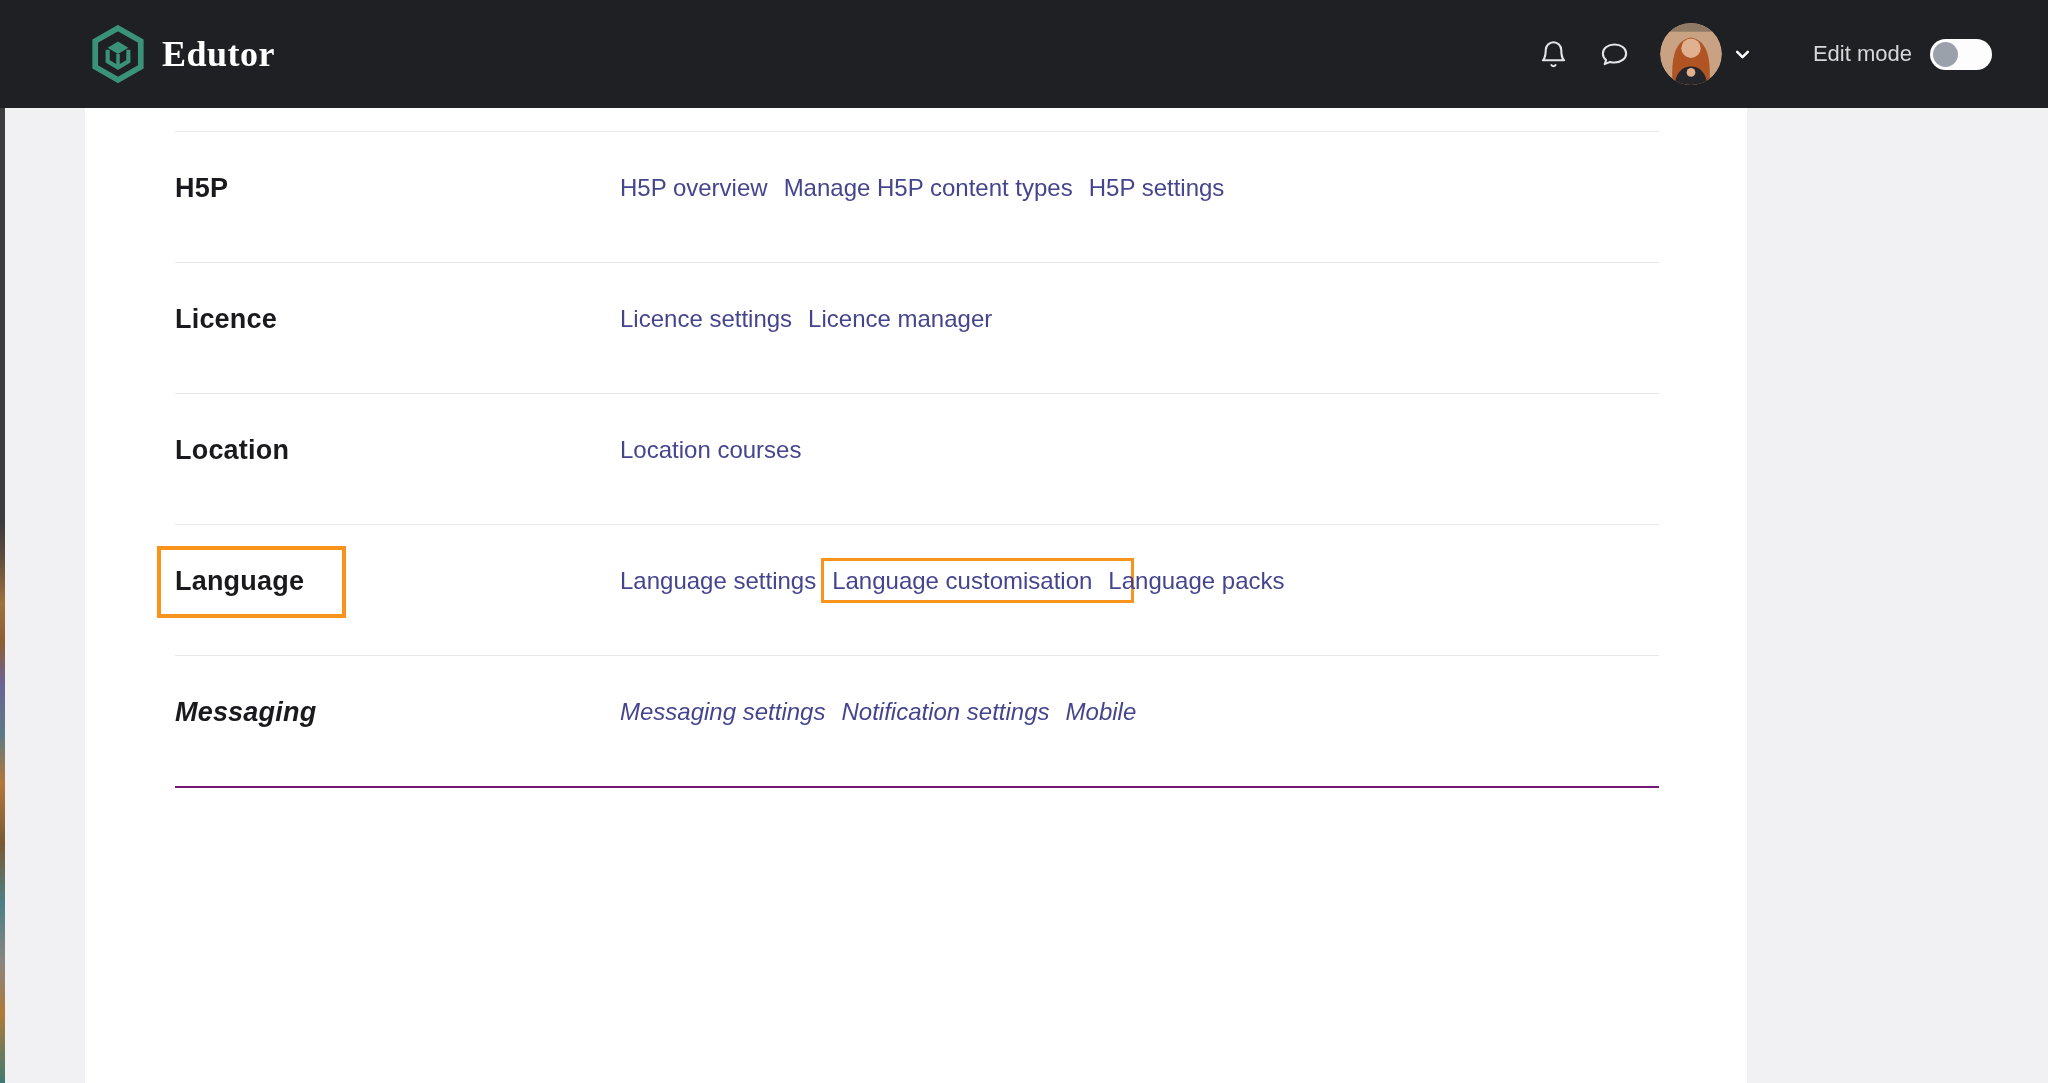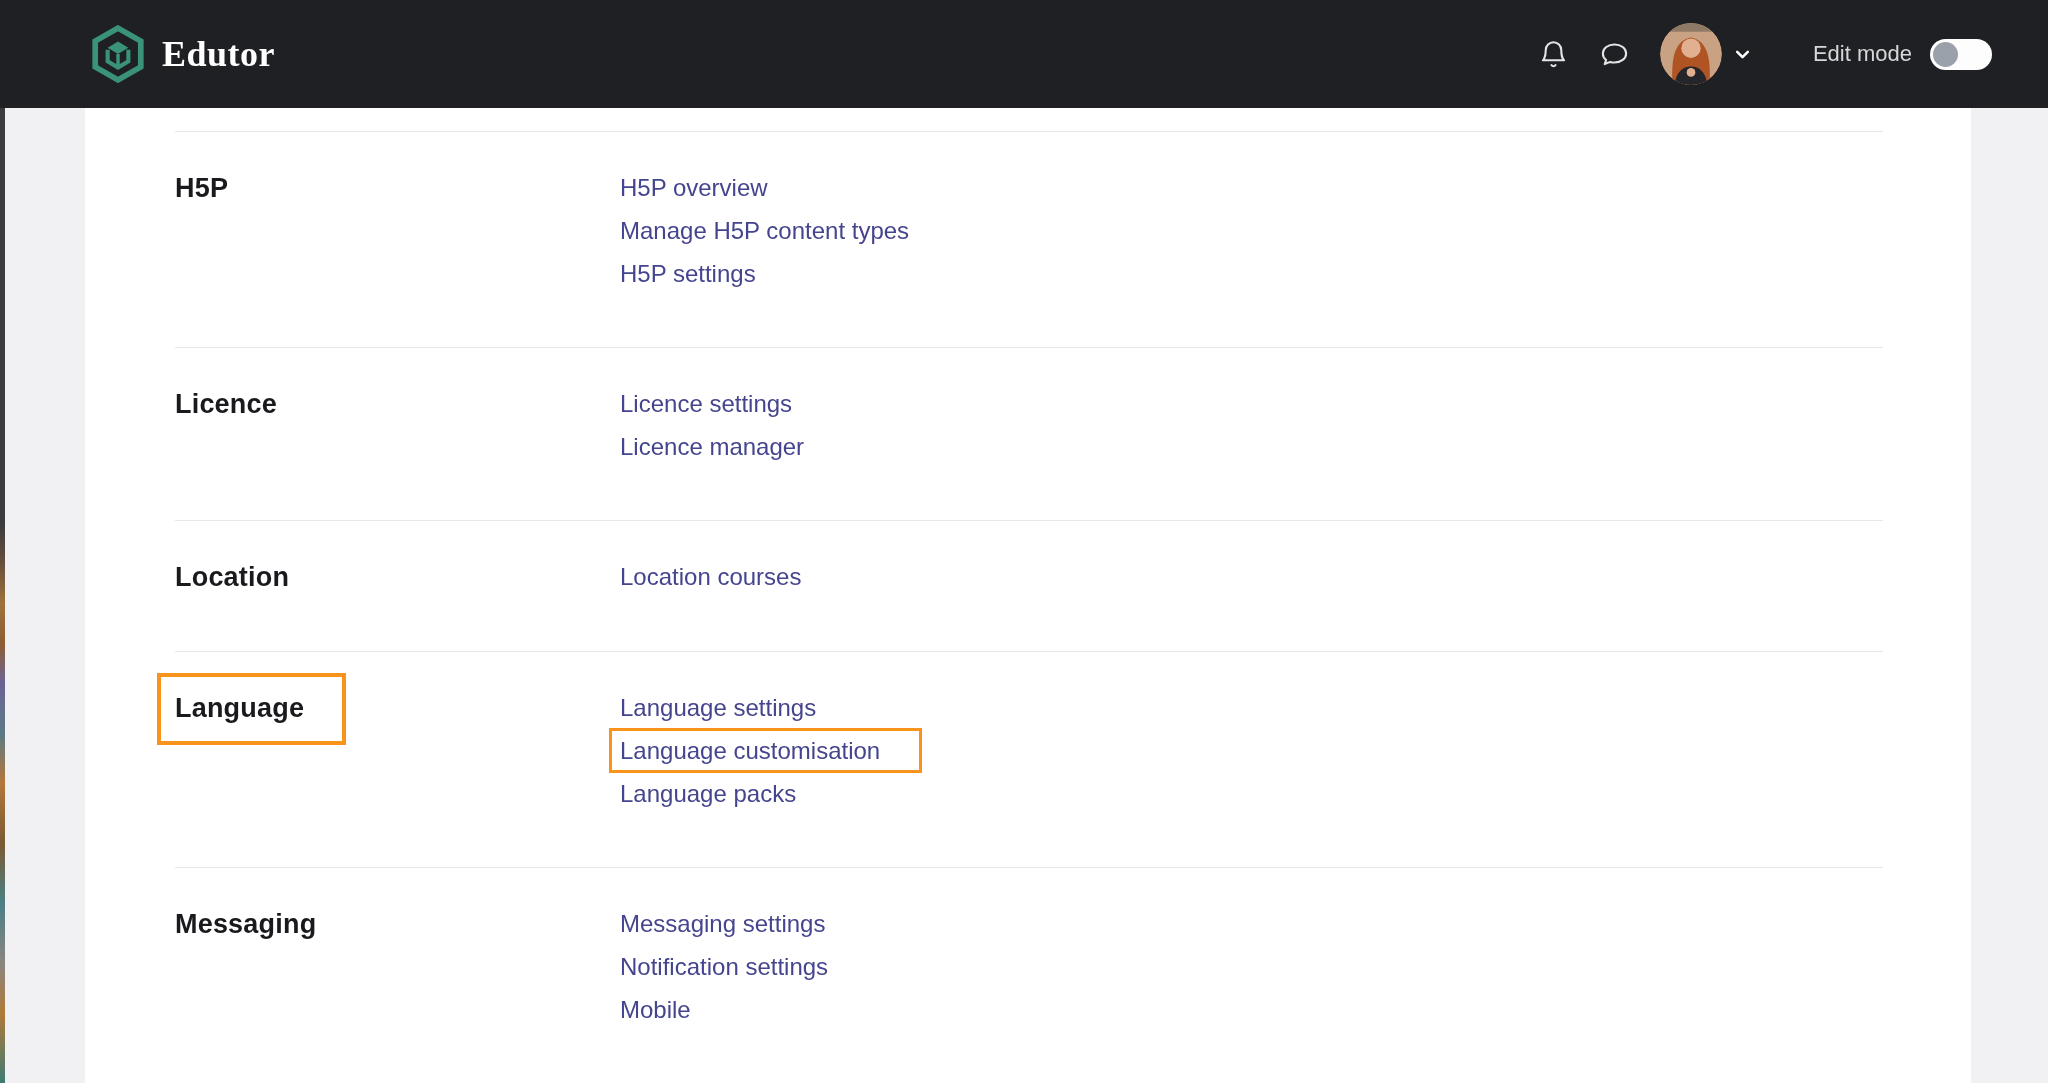--- a/index.html
+++ b/index.html
@@ -66,41 +66,41 @@
   .edge-sliver {
     position: absolute; left: 0; top: 85px; bottom: 0; width: 5px; z-index: 2;
     background: linear-gradient(180deg,
       #3c3c3e 0%, #3c3c3e 44%, #5a4a3c 47%, #a0713c 52%, #8c5e33 56%,
       #6b6397 60%, #5c7a85 65%, #b4773a 70%, #7a5a33 76%, #4c7f85 82%,
       #8a8580 88%, #b07a38 93%, #3f7a72 100%);
   }
 
   
   .page {
-    position: absolute; top: 85px; left: 85px; width: 1886px; bottom: 0;
+    position: absolute; top: 85px; left: 85px; width: 1662px; bottom: 0;
     background: #ffffff;
   }
   .sections { padding: 46px 88px 0 90px; }
   .settings-section {
     display: grid; grid-template-columns: 445px 1fr;
     border-top: 1px solid #e8e8ea;
     padding: 34px 0 52px 0;
   }
-  .settings-section:last-child { border-bottom: 4px solid #701a75; }
+  .settings-section:last-child { border-bottom: 2px solid #701a75; font-style: italic; }
   .section-heading {
     margin: 0; font-size: 27px; font-weight: bold; color: #1a1a1e;
     line-height: 44px; letter-spacing: 0.2px;
   }
   .heading-text { position: relative; display: inline-block; }
   .heading-text.hl::before {
     content: ""; position: absolute;
     top: -13px; bottom: -15px; left: -18px; right: -42px;
     border: 4px solid #f8941c; pointer-events: none;
   }
-  .section-links { display: flex; flex-direction: column; }
+  .section-links { display: flex; flex-direction: row; gap: 16px; }
   .setting-link {
     color: #45458f; font-size: 24px; line-height: 43px;
     text-decoration: none; align-self: flex-start; position: relative;
     white-space: nowrap;
   }
   .setting-link.hl::before {
     content: ""; position: absolute;
     top: -1px; bottom: -1px; left: -11px; right: -42px;
     border: 3px solid #f8941c; pointer-events: none;
   }

